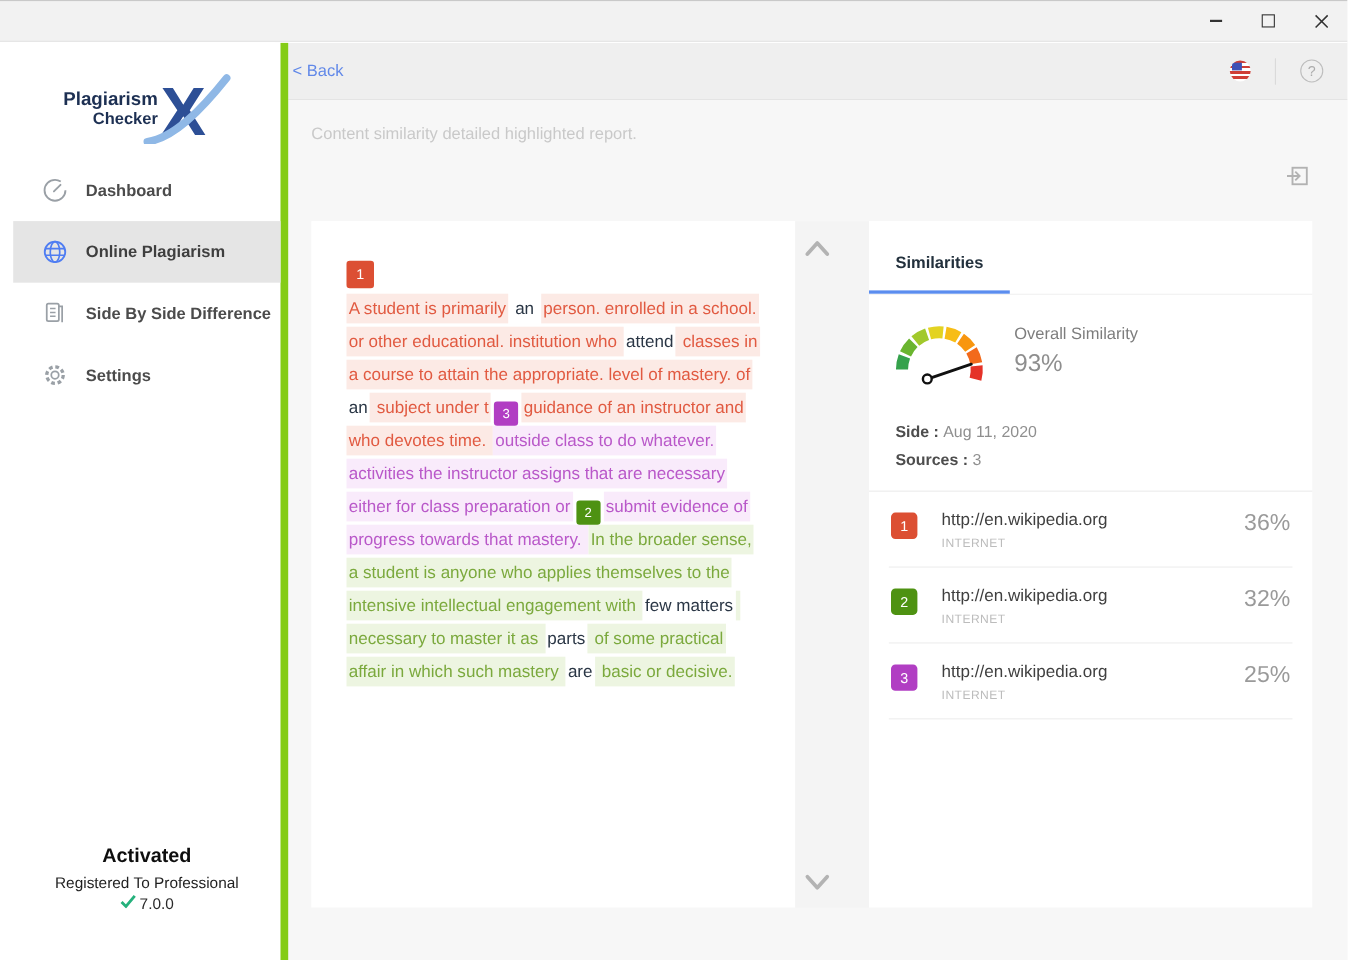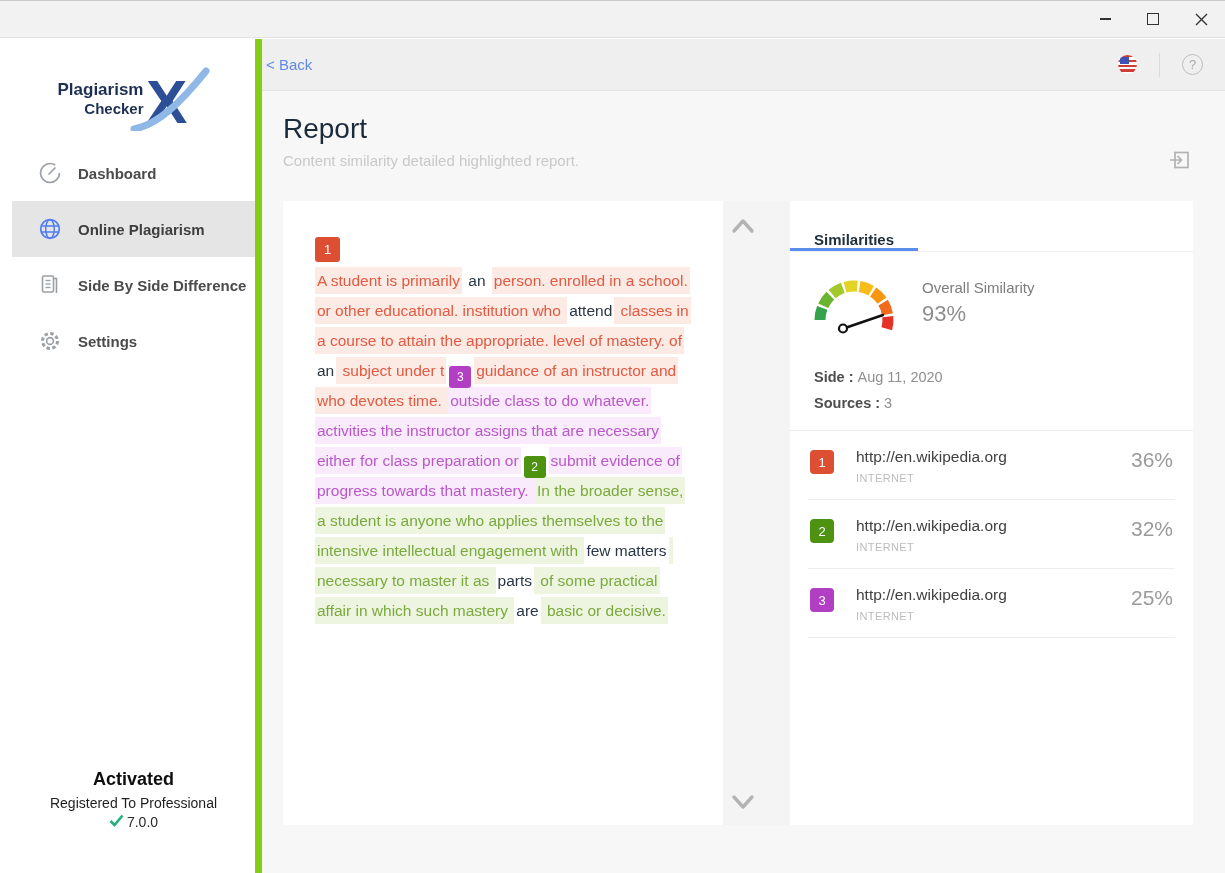--- a/index.html
+++ b/index.html
@@ -61,21 +61,21 @@
   .para-badge { display:inline-block; width:25px; height:25px; border-radius:3px; color:#fff;
                 font-size:13px; text-align:center; line-height:25px; margin-bottom:2px; }
   .doc-para { margin-top:2px; font-size:15.5px; line-height:30px; width:380px; color:#2a3645; }
   .doc-para span.run { padding:5px 2px; -webkit-box-decoration-break:clone; box-decoration-break:clone; }
   .inline-badge { display:inline-block; width:22px; height:22px; border-radius:3px; color:#fff;
                   font-size:12px; text-align:center; line-height:22px; position:relative; top:5px;
                   margin:0 3px; cursor:pointer; }
 
   .sim-panel { flex:1; background:#fff; }
   .tabrow { padding-top:20px; border-bottom:1px solid #f0f0f0; }
-  .sim-tab { display:inline-block; padding:10px 24px 0; font-size:15px; font-weight:700;
+  .sim-tab { display:inline-block; padding:10px 24px 16px; font-size:15px; font-weight:700;
              color:#22303c; border-bottom:3px solid #5b8def; cursor:pointer; }
   .gauge-row { display:flex; align-items:center; padding:16px 24px 4px; gap:26px; }
   .overall-label { font-size:15px; color:#7d7d7d; }
   .overall-value { font-size:22px; color:#8e8e8e; margin-top:5px; }
   .meta { padding:22px 24px 14px; border-bottom:1px solid #ececec; }
   .meta-row { font-size:14.5px; line-height:26px; }
   .meta-label { font-weight:700; color:#4d4d4d; }
   .meta-value { color:#8f8f8f; margin-left:4px; }
   .source-row { display:flex; align-items:flex-start; margin:0 18px; padding:17px 2px 15px;
                 border-bottom:1px solid #ededed; cursor:pointer; }
@@ -173,21 +173,20 @@
   <span class="back-link" style="color: rgb(97, 136, 232);">&lt; Back</span>
   <div class="topbar-right">
     <div class="flag"></div>
     <div class="tb-divider"></div>
     <div class="help">?</div>
   </div>
 </div>
 
 <div class="main">
   <div class="page-header">
-    <div class="page-title">Report</div>
     <div class="page-sub">Content similarity detailed highlighted report.</div>
     <svg class="export-btn" viewBox="0 0 22 22">
       <rect x="6" y="3.5" width="13" height="15" fill="none" stroke="#b2b2b2" stroke-width="1.7"></rect>
       <path d="M1,11 H12 M8.5,7 L12.5,11 L8.5,15" fill="none" stroke="#b2b2b2" stroke-width="1.7"></path>
     </svg>
   </div>
 
   <div class="content-row">
 
     <div class="doc-panel">

